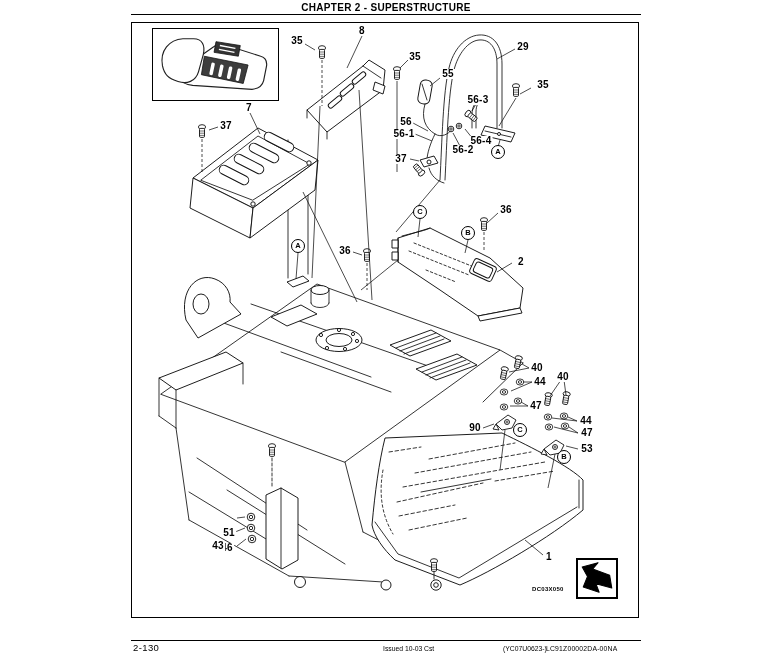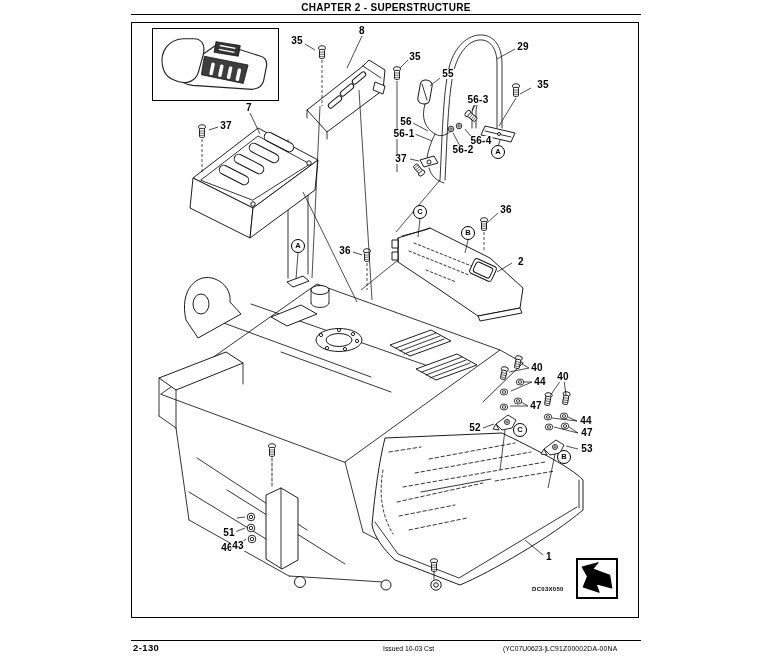--- a/index.html
+++ b/index.html
@@ -18,21 +18,21 @@
   .callout{position:absolute;transform:translate(-50%,-50%);font-size:10px;font-weight:700;
         letter-spacing:.2px;white-space:nowrap;background:#fff;padding:0 1px;line-height:1;}
   .marker{position:absolute;transform:translate(-50%,-50%);width:12px;height:12px;border:1.2px solid #000;
         border-radius:50%;background:#fff;font-size:7.5px;font-weight:700;display:flex;
         align-items:center;justify-content:center;line-height:1;}
   .drawing-code{position:absolute;left:532px;top:586px;font-size:6px;letter-spacing:.3px;font-weight:600;}
   .arrow-box{position:absolute;left:576px;top:558px;width:42px;height:41px;border:2.6px solid #000;
         box-sizing:border-box;background:#fff;}
   .arrow-box svg{display:block;width:100%;height:100%;}
   .footer-rule{position:absolute;left:131px;top:640px;width:510px;border-top:1.1px solid #000;}
-  .footer-page{position:absolute;left:133px;top:642px;font-size:9.5px;font-weight:700;letter-spacing:.4px;}
+  .footer-page{position:absolute;left:133px;top:642px;font-size:9.5px;font-weight:400;letter-spacing:.4px;}
   .footer-issued{position:absolute;left:383px;top:645px;font-size:6.8px;}
   .footer-rev{position:absolute;left:424px;top:645px;font-size:6.8px;}
   .footer-doc-left{position:absolute;left:503px;top:645px;font-size:6.8px;}
   .footer-doc-right{position:absolute;left:546px;top:645px;font-size:6.8px;letter-spacing:.2px;}
   .ln{stroke:#111;stroke-width:.85;fill:none;stroke-linecap:round;stroke-linejoin:round;}
   .fw{stroke:#111;stroke-width:.95;fill:#fff;stroke-linejoin:round;}
 </style>
 </head>
 <body>
 
@@ -261,27 +261,27 @@
       <span class="callout" style="left: 401px; top: 159px;">37</span>
       <span class="callout" style="left: 226px; top: 126px;">37</span>
       <span class="callout" style="left: 249px; top: 108px;">7</span>
       <span class="callout" style="left: 345px; top: 251px;">36</span>
       <span class="callout" style="left: 506px; top: 210px;">36</span>
       <span class="callout" style="left: 521px; top: 262px;">2</span>
       <span class="callout" style="left: 537px; top: 368px;">40</span>
       <span class="callout" style="left: 540px; top: 382px;">44</span>
       <span class="callout" style="left: 563px; top: 377px;">40</span>
       <span class="callout" style="left: 536px; top: 406px;">47</span>
-      <span class="callout" style="left: 475px; top: 428px;">52</span>
+      <span class="callout" style="left: 475px; top: 428px;">90</span>
       <span class="callout" style="left: 586px; top: 421px;">44</span>
       <span class="callout" style="left: 587px; top: 433px;">47</span>
       <span class="callout" style="left: 587px; top: 449px;">53</span>
       <span class="callout" style="left: 229px; top: 518px; margin-top: 15px;">51</span>
       <span class="callout" style="left: 227px; top: 532px; margin-top: 16px;">46</span>
-      <span class="callout" style="left: 238px; top: 546px;">43</span>
+      <span class="callout" style="left: 218px; top: 546px;">43</span>
       <span class="callout" style="left: 549px; top: 557px;">1</span>
       <span class="marker" style="left: 498px; top: 152px;">A</span>
       <span class="marker" style="left: 298px; top: 246px;">A</span>
       <span class="marker" style="left: 420px; top: 212px;">C</span>
       <span class="marker" style="left: 468px; top: 233px;">B</span>
       <span class="marker" style="left: 520px; top: 430px;">C</span>
       <span class="marker" style="left: 564px; top: 457px;">B</span>
     </div>
 
   <div class="footer-rule"></div>

